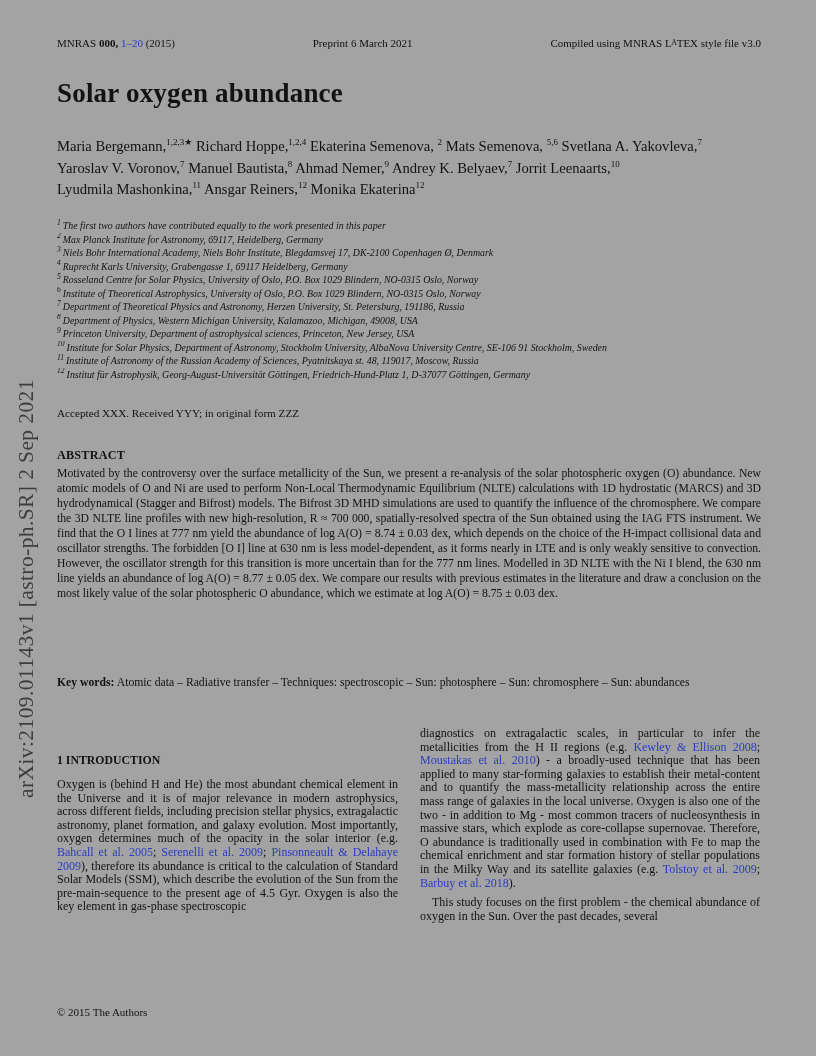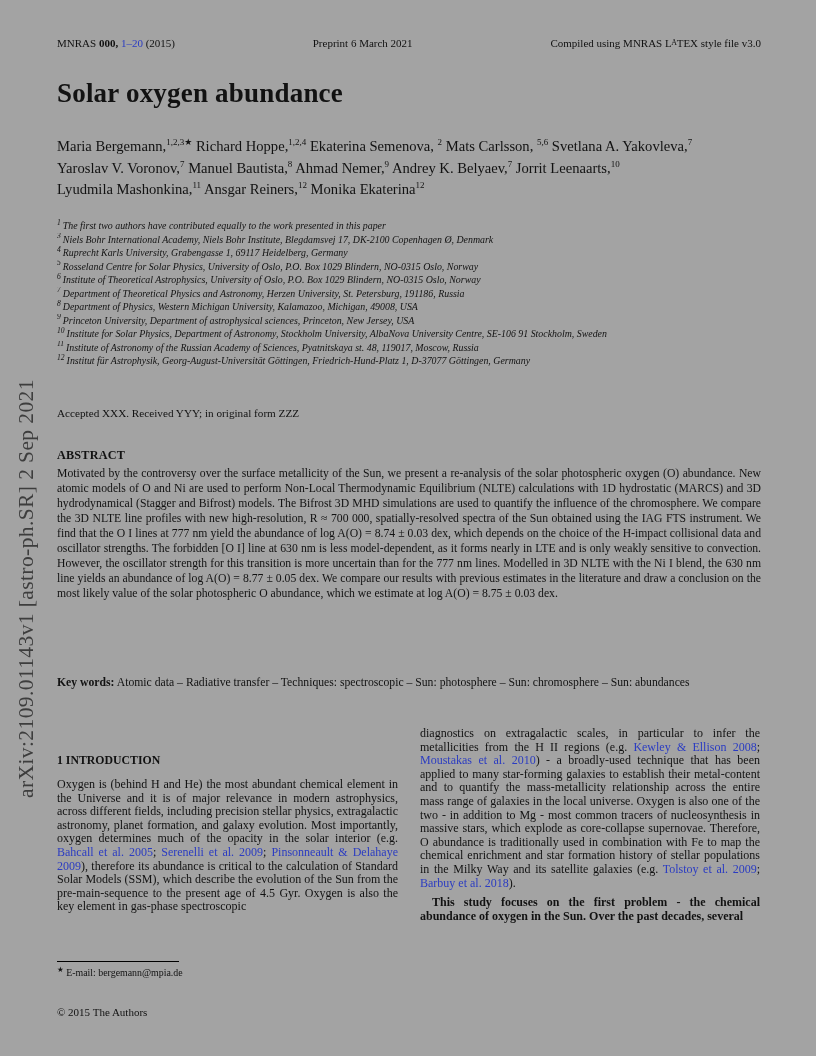--- a/index.html
+++ b/index.html
@@ -38,21 +38,21 @@
   .abstract{position:absolute;top:466px;left:57px;width:704px;
     font-size:11.7px;line-height:15px;text-align:justify;}
   .keywords{position:absolute;top:675px;left:57px;width:704px;
     font-size:11.7px;line-height:15.5px;text-align:justify;}
   .keywords b{font-weight:bold;}
 
   .col-left{position:absolute;top:753px;left:57px;width:341px;}
   .col-right{position:absolute;top:727px;left:420px;width:340px;}
   .sec-head{font-size:11.8px;font-weight:bold;margin:0 0 10px 0;}
   .body-par{margin:0;font-size:12px;line-height:13.6px;text-align:justify;}
-  .col-right .body-par + .body-par{margin-top:6px;text-indent:12px;font-weight:bold;}
+  .col-right .body-par + .body-par{margin-top:6px;text-indent:12px;}
 
   .footnote{position:absolute;left:57px;top:961px;width:341px;font-size:9.9px;}
   .fn-rule{width:122px;border-top:1px solid #000;margin-bottom:5px;}
   .fnsup{font-size:7.5px;}
   .footnote a{color:inherit;text-decoration:none;}
 
   .footer{position:absolute;left:57px;top:1006px;font-size:11px;}
 </style>
 </head>
 <body>
@@ -68,27 +68,28 @@
     </div>
     <div>Preprint 6 March 2021</div>
     <div><span>Compiled using MNRAS L</span><span class="latex-a">A</span><span>TEX style file v3.0</span></div>
   </div>
 
   <div class="arxiv">arXiv:2109.01143v1  [astro-ph.SR]  2 Sep 2021</div>
 
   <div class="title">Solar oxygen abundance</div>
 
   <div class="authors">
-      <div class="author-line"><span>Maria Bergemann,</span><sup class="asup">1,2,3★</sup><span> Richard Hoppe,</span><sup class="asup">1,2,4</sup><span> Ekaterina Semenova, </span><sup class="asup">2</sup><span> Mats Carlsson, </span><sup class="asup">5,6</sup><span> Svetlana A. Yakovleva,</span><sup class="asup">7</sup></div>
+      <div class="author-line"><span>Maria Bergemann,</span><sup class="asup">1,2,3★</sup><span> Richard Hoppe,</span><sup class="asup">1,2,4</sup><span> Ekaterina Semenova, </span><sup class="asup">2</sup><span> Mats Semenova, </span><sup class="asup">5,6</sup><span> Svetlana A. Yakovleva,</span><sup class="asup">7</sup></div>
       <div class="author-line"><span>Yaroslav V. Voronov,</span><sup class="asup">7</sup><span> Manuel Bautista,</span><sup class="asup">8</sup><span> Ahmad Nemer,</span><sup class="asup">9</sup><span> Andrey K. Belyaev,</span><sup class="asup">7</sup><span> Jorrit Leenaarts,</span><sup class="asup">10</sup></div>
       <div class="author-line"><span>Lyudmila Mashonkina,</span><sup class="asup">11</sup><span> Ansgar Reiners,</span><sup class="asup">12</sup><span> Monika Ekaterina</span><sup class="asup">12</sup></div>
     </div>
 
   <div class="affils">
       <div class="affil"><sup class="affnum">1</sup><span>The first two authors have contributed equally to the work presented in this paper</span></div>
+      <div class="affil"><sup class="affnum">2</sup><span>Max Planck Institute for Astronomy, 69117, Heidelberg, Germany</span></div>
       <div class="affil"><sup class="affnum">3</sup><span>Niels Bohr International Academy, Niels Bohr Institute, Blegdamsvej 17, DK-2100 Copenhagen Ø, Denmark</span></div>
       <div class="affil"><sup class="affnum">4</sup><span>Ruprecht Karls University, Grabengasse 1, 69117 Heidelberg, Germany</span></div>
       <div class="affil"><sup class="affnum">5</sup><span>Rosseland Centre for Solar Physics, University of Oslo, P.O. Box 1029 Blindern, NO-0315 Oslo, Norway</span></div>
       <div class="affil"><sup class="affnum">6</sup><span>Institute of Theoretical Astrophysics, University of Oslo, P.O. Box 1029 Blindern, NO-0315 Oslo, Norway</span></div>
       <div class="affil"><sup class="affnum">7</sup><span>Department of Theoretical Physics and Astronomy, Herzen University, St. Petersburg, 191186, Russia</span></div>
       <div class="affil"><sup class="affnum">8</sup><span>Department of Physics, Western Michigan University, Kalamazoo, Michigan, 49008, USA</span></div>
       <div class="affil"><sup class="affnum">9</sup><span>Princeton University, Department of astrophysical sciences, Princeton, New Jersey, USA</span></div>
       <div class="affil"><sup class="affnum">10</sup><span>Institute for Solar Physics, Department of Astronomy, Stockholm University, AlbaNova University Centre, SE-106 91 Stockholm, Sweden</span></div>
       <div class="affil"><sup class="affnum">11</sup><span>Institute of Astronomy of the Russian Academy of Sciences, Pyatnitskaya st. 48, 119017, Moscow, Russia</span></div>
       <div class="affil"><sup class="affnum">12</sup><span>Institut für Astrophysik, Georg-August-Universität Göttingen, Friedrich-Hund-Platz 1, D-37077 Göttingen, Germany</span></div>
@@ -104,20 +105,16 @@
   <div class="col-left">
     <p class="sec-head">1 INTRODUCTION</p>
     <p class="body-par"><span>Oxygen is (behind H and He) the most abundant chemical element in the Universe and it is of major relevance in modern astrophysics, across different fields, including precision stellar physics, extragalactic astronomy, planet formation, and galaxy evolution. Most importantly, oxygen determines much of the opacity in the solar interior (e.g. </span><a class="cite">Bahcall et al. 2005</a><span>; </span><a class="cite">Serenelli et al. 2009</a><span>; </span><a class="cite">Pinsonneault &amp; Delahaye 2009</a><span>), therefore its abundance is critical to the calculation of Standard Solar Models (SSM), which describe the evolution of the Sun from the pre-main-sequence to the present age of 4.5 Gyr. Oxygen is also the key element in gas-phase spectroscopic</span></p>
   </div>
 
   <div class="col-right">
     <p class="body-par"><span>diagnostics on extragalactic scales, in particular to infer the metallicities from the H II regions (e.g. </span><a class="cite">Kewley &amp; Ellison 2008</a><span>; </span><a class="cite">Moustakas et al. 2010</a><span>) - a broadly-used technique that has been applied to many star-forming galaxies to establish their metal-content and to quantify the mass-metallicity relationship across the entire mass range of galaxies in the local universe. Oxygen is also one of the two - in addition to Mg - most common tracers of nucleosynthesis in massive stars, which explode as core-collapse supernovae. Therefore, O abundance is traditionally used in combination with Fe to map the chemical enrichment and star formation history of stellar populations in the Milky Way and its satellite galaxies (e.g. </span><a class="cite">Tolstoy et al. 2009</a><span>; </span><a class="cite">Barbuy et al. 2018</a><span>).</span></p>
     <p class="body-par"><span>This study focuses on the first problem - the chemical abundance of oxygen in the Sun. Over the past decades, several</span></p>
   </div>
 
-  <div class="footnote">
-    <div class="fn-rule"></div>
-    <sup class="fnsup">★</sup><span> E-mail: </span><a>bergemann@mpia.de</a>
-  </div>
 
   <div class="footer">© 2015 The Authors</div>
 
 </div>
 
 </body></html>

